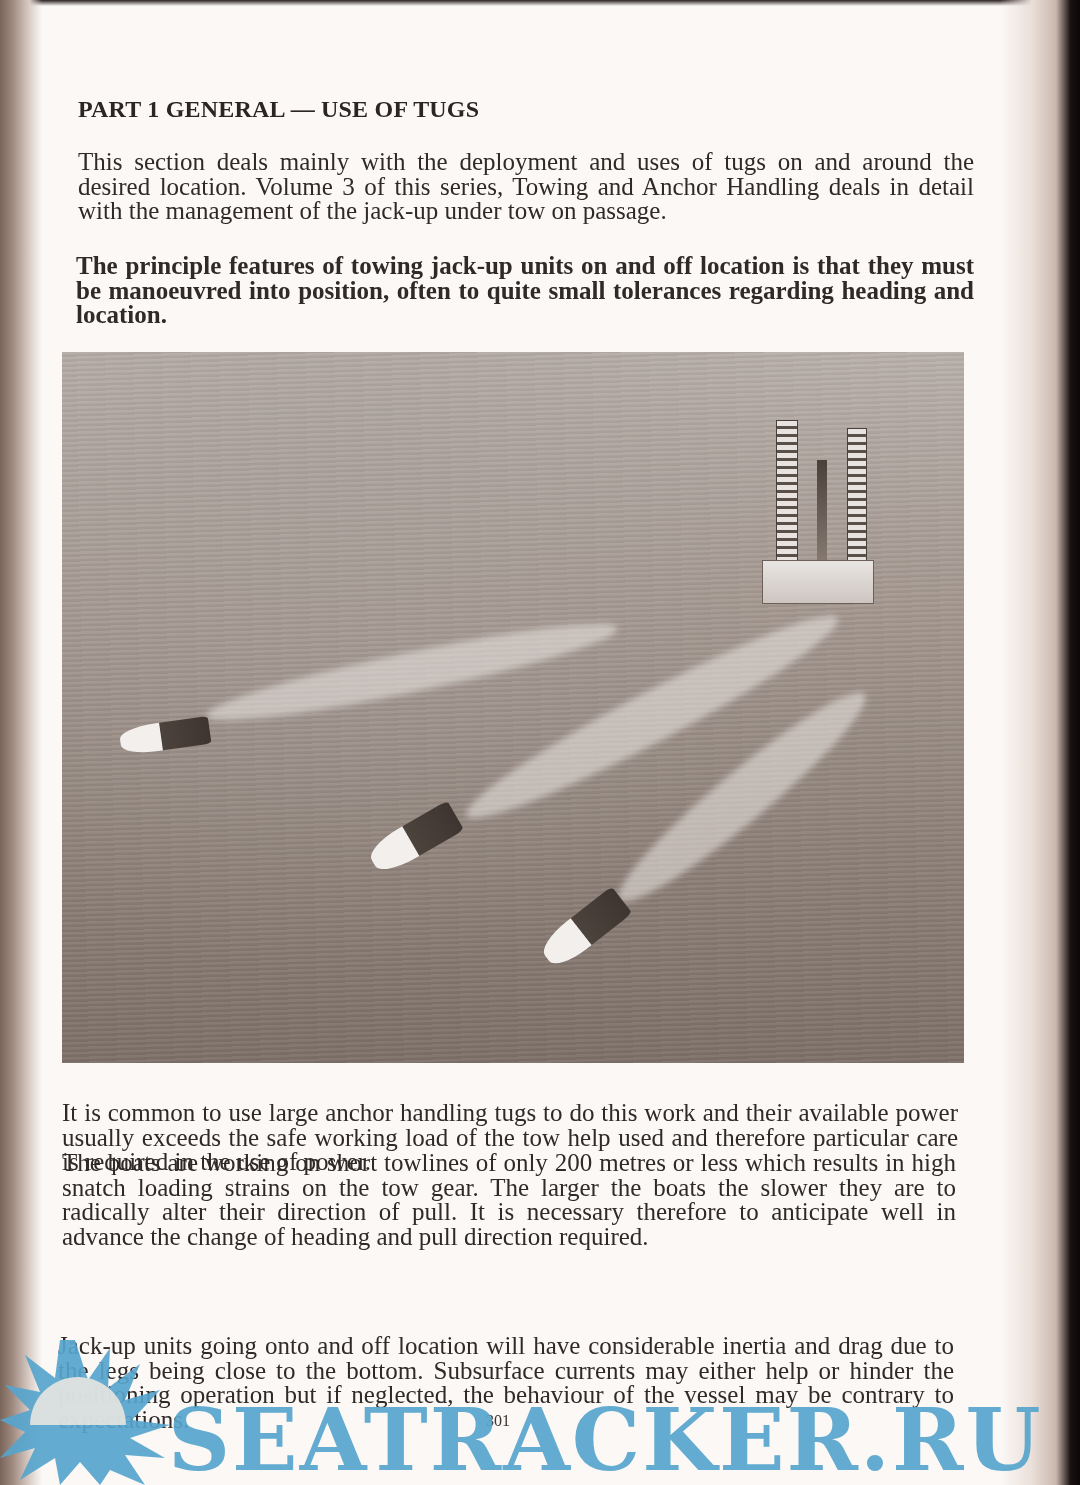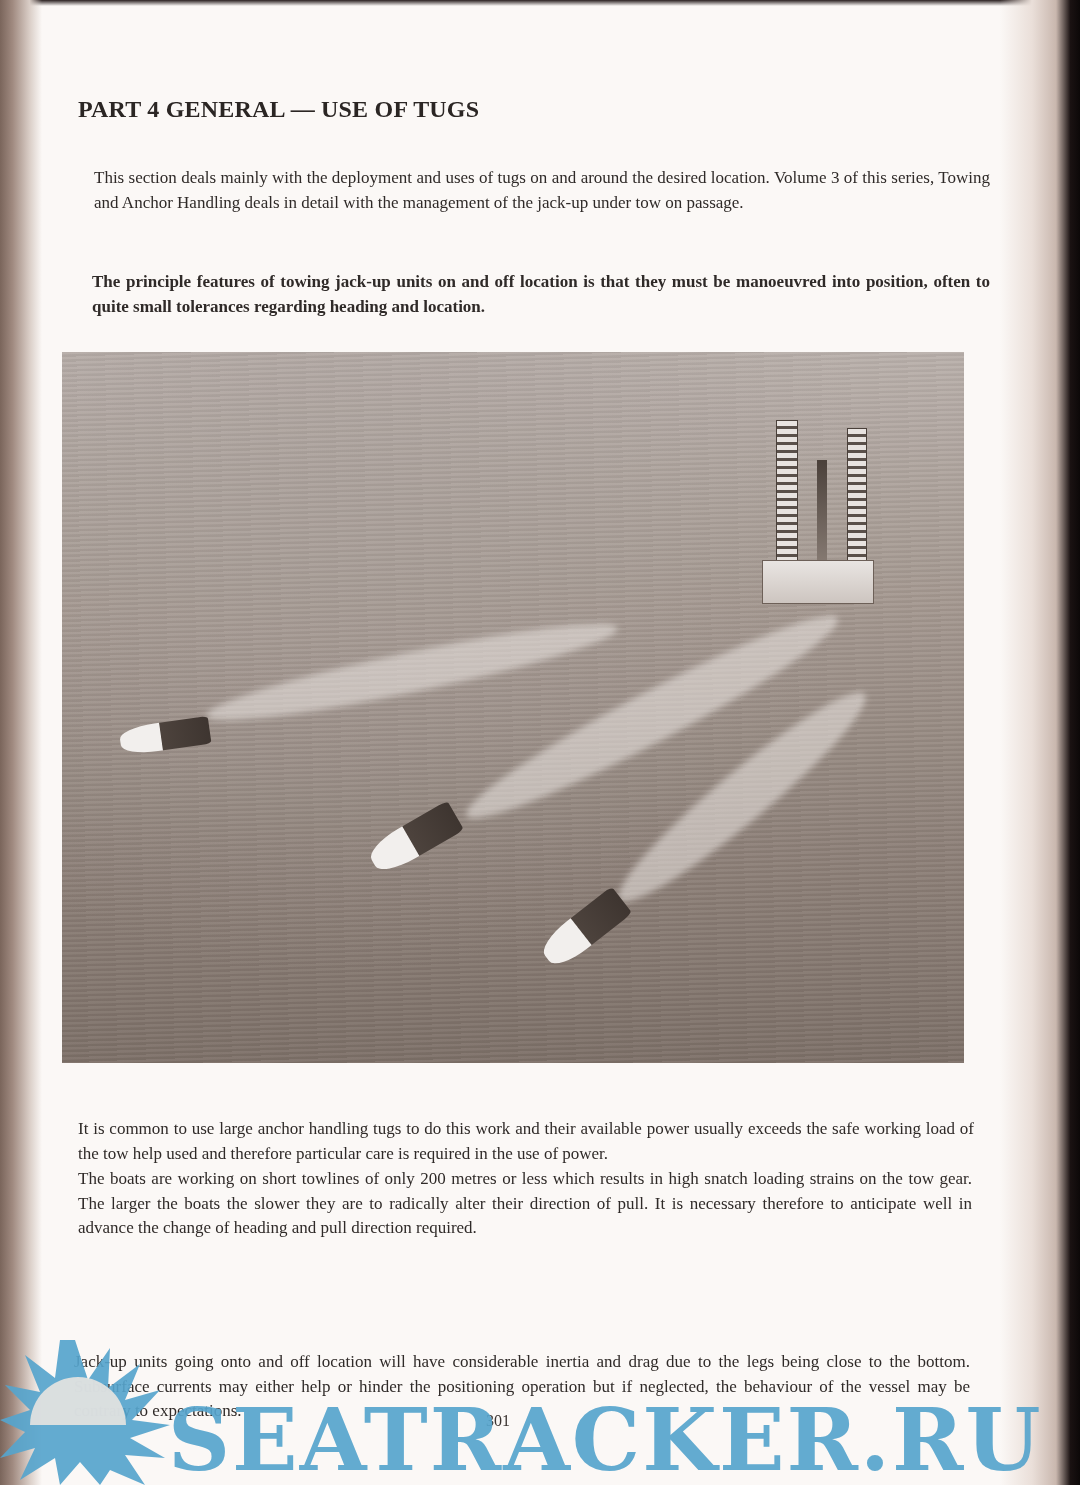--- a/index.html
+++ b/index.html
@@ -40,22 +40,22 @@
       left: 78px;
       top: 96px;
       margin: 0;
       font-size: 24px;
       font-weight: bold;
       letter-spacing: 0.2px;
       color: #2b2624;
     }
     .para {
       position: absolute;
-      margin: 16px;
-      font-size: 17px;
+      margin: 0;
+      font-size: 25px;
       line-height: 24.5px;
       text-align: justify;
       color: #2f2a28;
     }
     .p1 { left: 78px; top: 150px; width: 896px; }
     .p2 { left: 76px; top: 254px; width: 898px; font-weight: bold; }
     .p3 { left: 62px; top: 1101px; width: 896px; }
     .p4 { left: 62px; top: 1151px; width: 894px; }
     .p5 { left: 58px; top: 1334px; width: 896px; }
 
@@ -142,21 +142,21 @@
       margin-top: 37px;
     }
   </style>
 </head>
 <body>
 
 <div class="top-edge"></div>
 <div class="spine-left"></div>
 <div class="edge-right"></div>
 
-<h1 class="title">PART 4 GENERAL — USE OF TUGS</h1>
+<h1 class="title">PART 1 GENERAL — USE OF TUGS</h1>
 
 <p class="para p1">This section deals mainly with the deployment and uses of tugs on and around the desired location. Volume 3 of this series, Towing and Anchor Handling deals in detail with the management of the jack-up under tow on passage.</p>
 <p class="para p2">The principle features of towing jack-up units on and off location is that they must be manoeuvred into position, often to quite small tolerances regarding heading and location.</p>
 
 <div class="photo">
   <div class="texture"></div>
   <div class="wake" style="left:140px;top:300px;width:420px;height:40px;transform:rotate(-12deg);"></div>
   <div class="wake" style="left:380px;top:340px;width:420px;height:50px;transform:rotate(-28deg);"></div>
   <div class="wake" style="left:520px;top:420px;width:320px;height:50px;transform:rotate(-40deg);"></div>
   <div class="rig">

